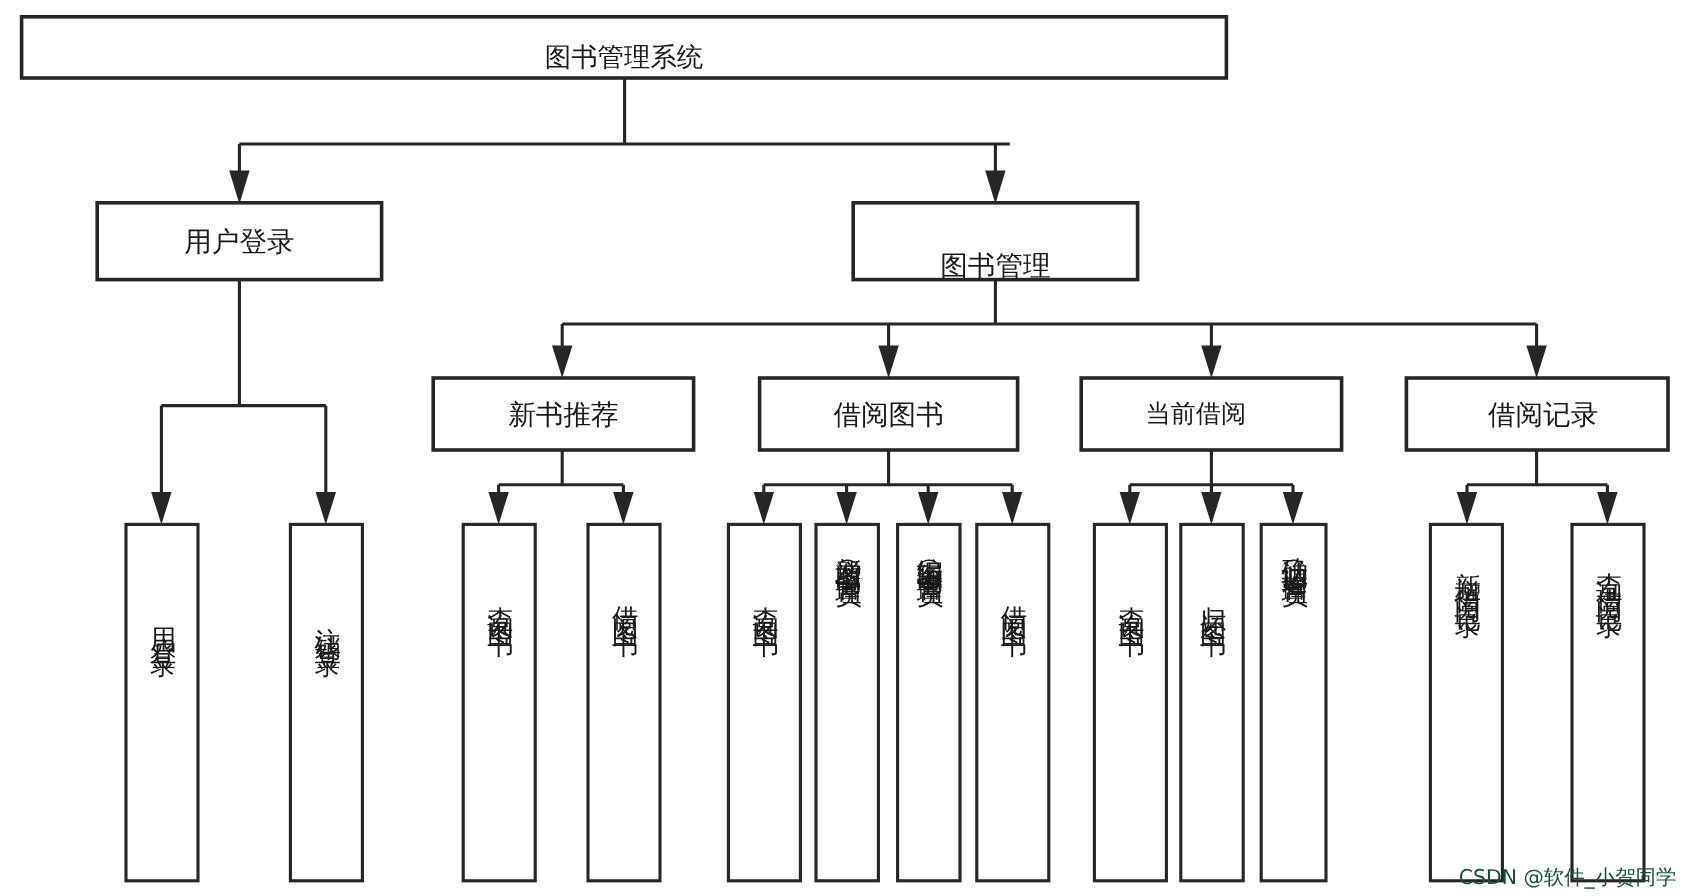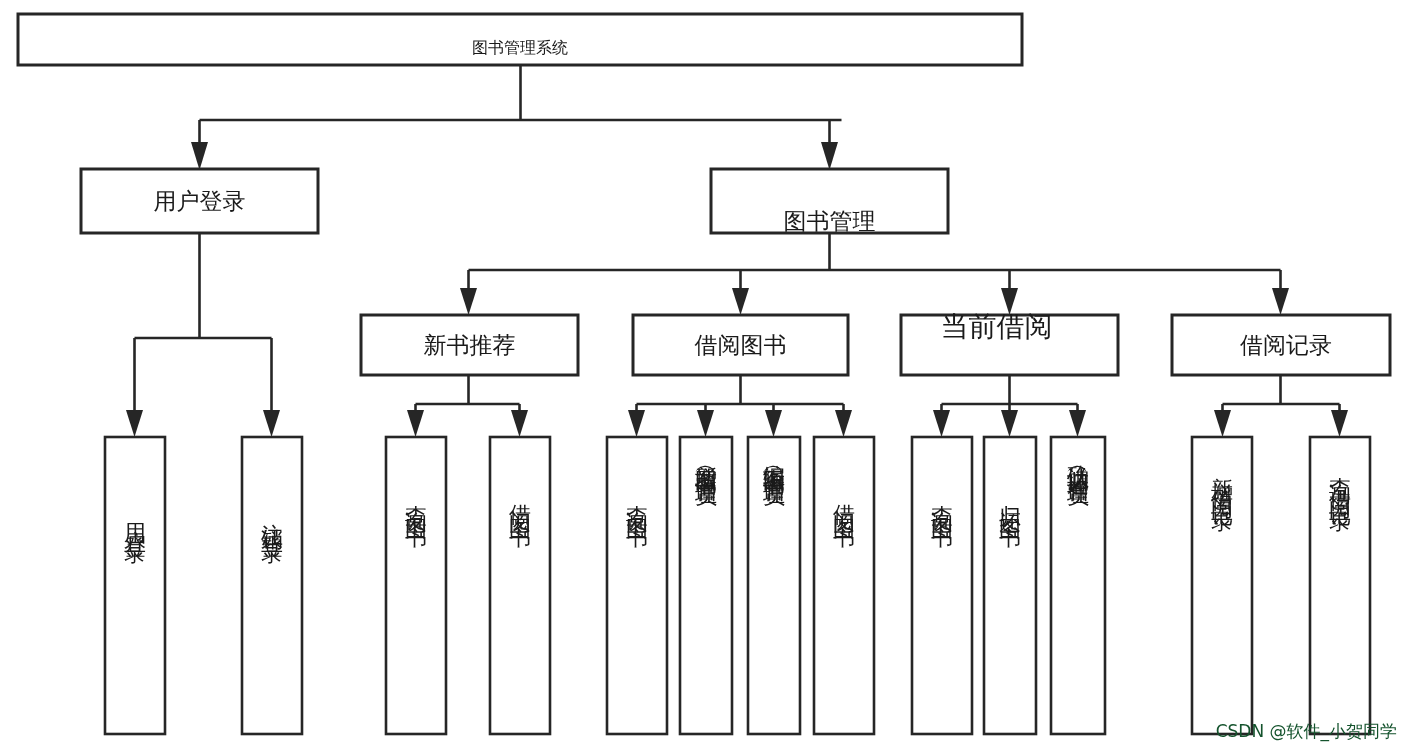--- a/index.html
+++ b/index.html
@@ -194,28 +194,28 @@
 
     <rect class="node-rect thin" x="912" y="437" width="60" height="297"></rect>
     <rect class="node-rect thin" x="984" y="437" width="52" height="297"></rect>
     <rect class="node-rect thin" x="1051" y="437" width="54" height="297"></rect>
 
     <rect class="node-rect thin" x="1192" y="437" width="60" height="297"></rect>
     <rect class="node-rect thin" x="1310" y="437" width="60" height="297"></rect>
 
   </svg>
 
-  <div class="hlabel" style="left:18px; top:14px; width:1004px; height:68px; font-size:16px;font-family:Liberation Mono, monospace;">图书管理系统</div>
+  <div class="hlabel" style="left:18px; top:14px; width:1004px; height:68px; font-size:22px;font-family:Liberation Mono, monospace;">图书管理系统</div>
 
   <div class="hlabel" style="left:81px; top:169px; width:237px; height:64px; font-size:23px;">用户登录</div>
   <div class="hlabel" style="left:711px; top:169px; width:237px; height:64px; font-size:23px;margin-top:20px;">图书管理</div>
 
   <div class="hlabel" style="left:361px; top:315px; width:217px; height:60px; font-size:23px;">新书推荐</div>
   <div class="hlabel" style="left:633px; top:315px; width:215px; height:60px; font-size:23px;">借阅图书</div>
-  <div class="hlabel" style="left:901px; top:297px; width:191px; height:60px; font-size:28px;">当前借阅</div>
+  <div class="hlabel" style="left:901px; top:315px; width:191px; height:60px; font-size:21px;">当前借阅</div>
   <div class="hlabel" style="left:1172px; top:315px; width:228px; height:60px; font-size:23px;">借阅记录</div>
 
   <div class="vlabel-box" style="left:105px; top:437px; width:60px; height:297px;">
     <span class="vlabel-text" style="margin-top:68px;">用户登录</span>
   </div>
   <div class="vlabel-box" style="left:242px; top:437px; width:60px; height:297px;">
     <span class="vlabel-text" style="margin-top:68px;">注销登录</span>
   </div>
 
   <div class="vlabel-box" style="left:386px; top:437px; width:60px; height:297px;">

